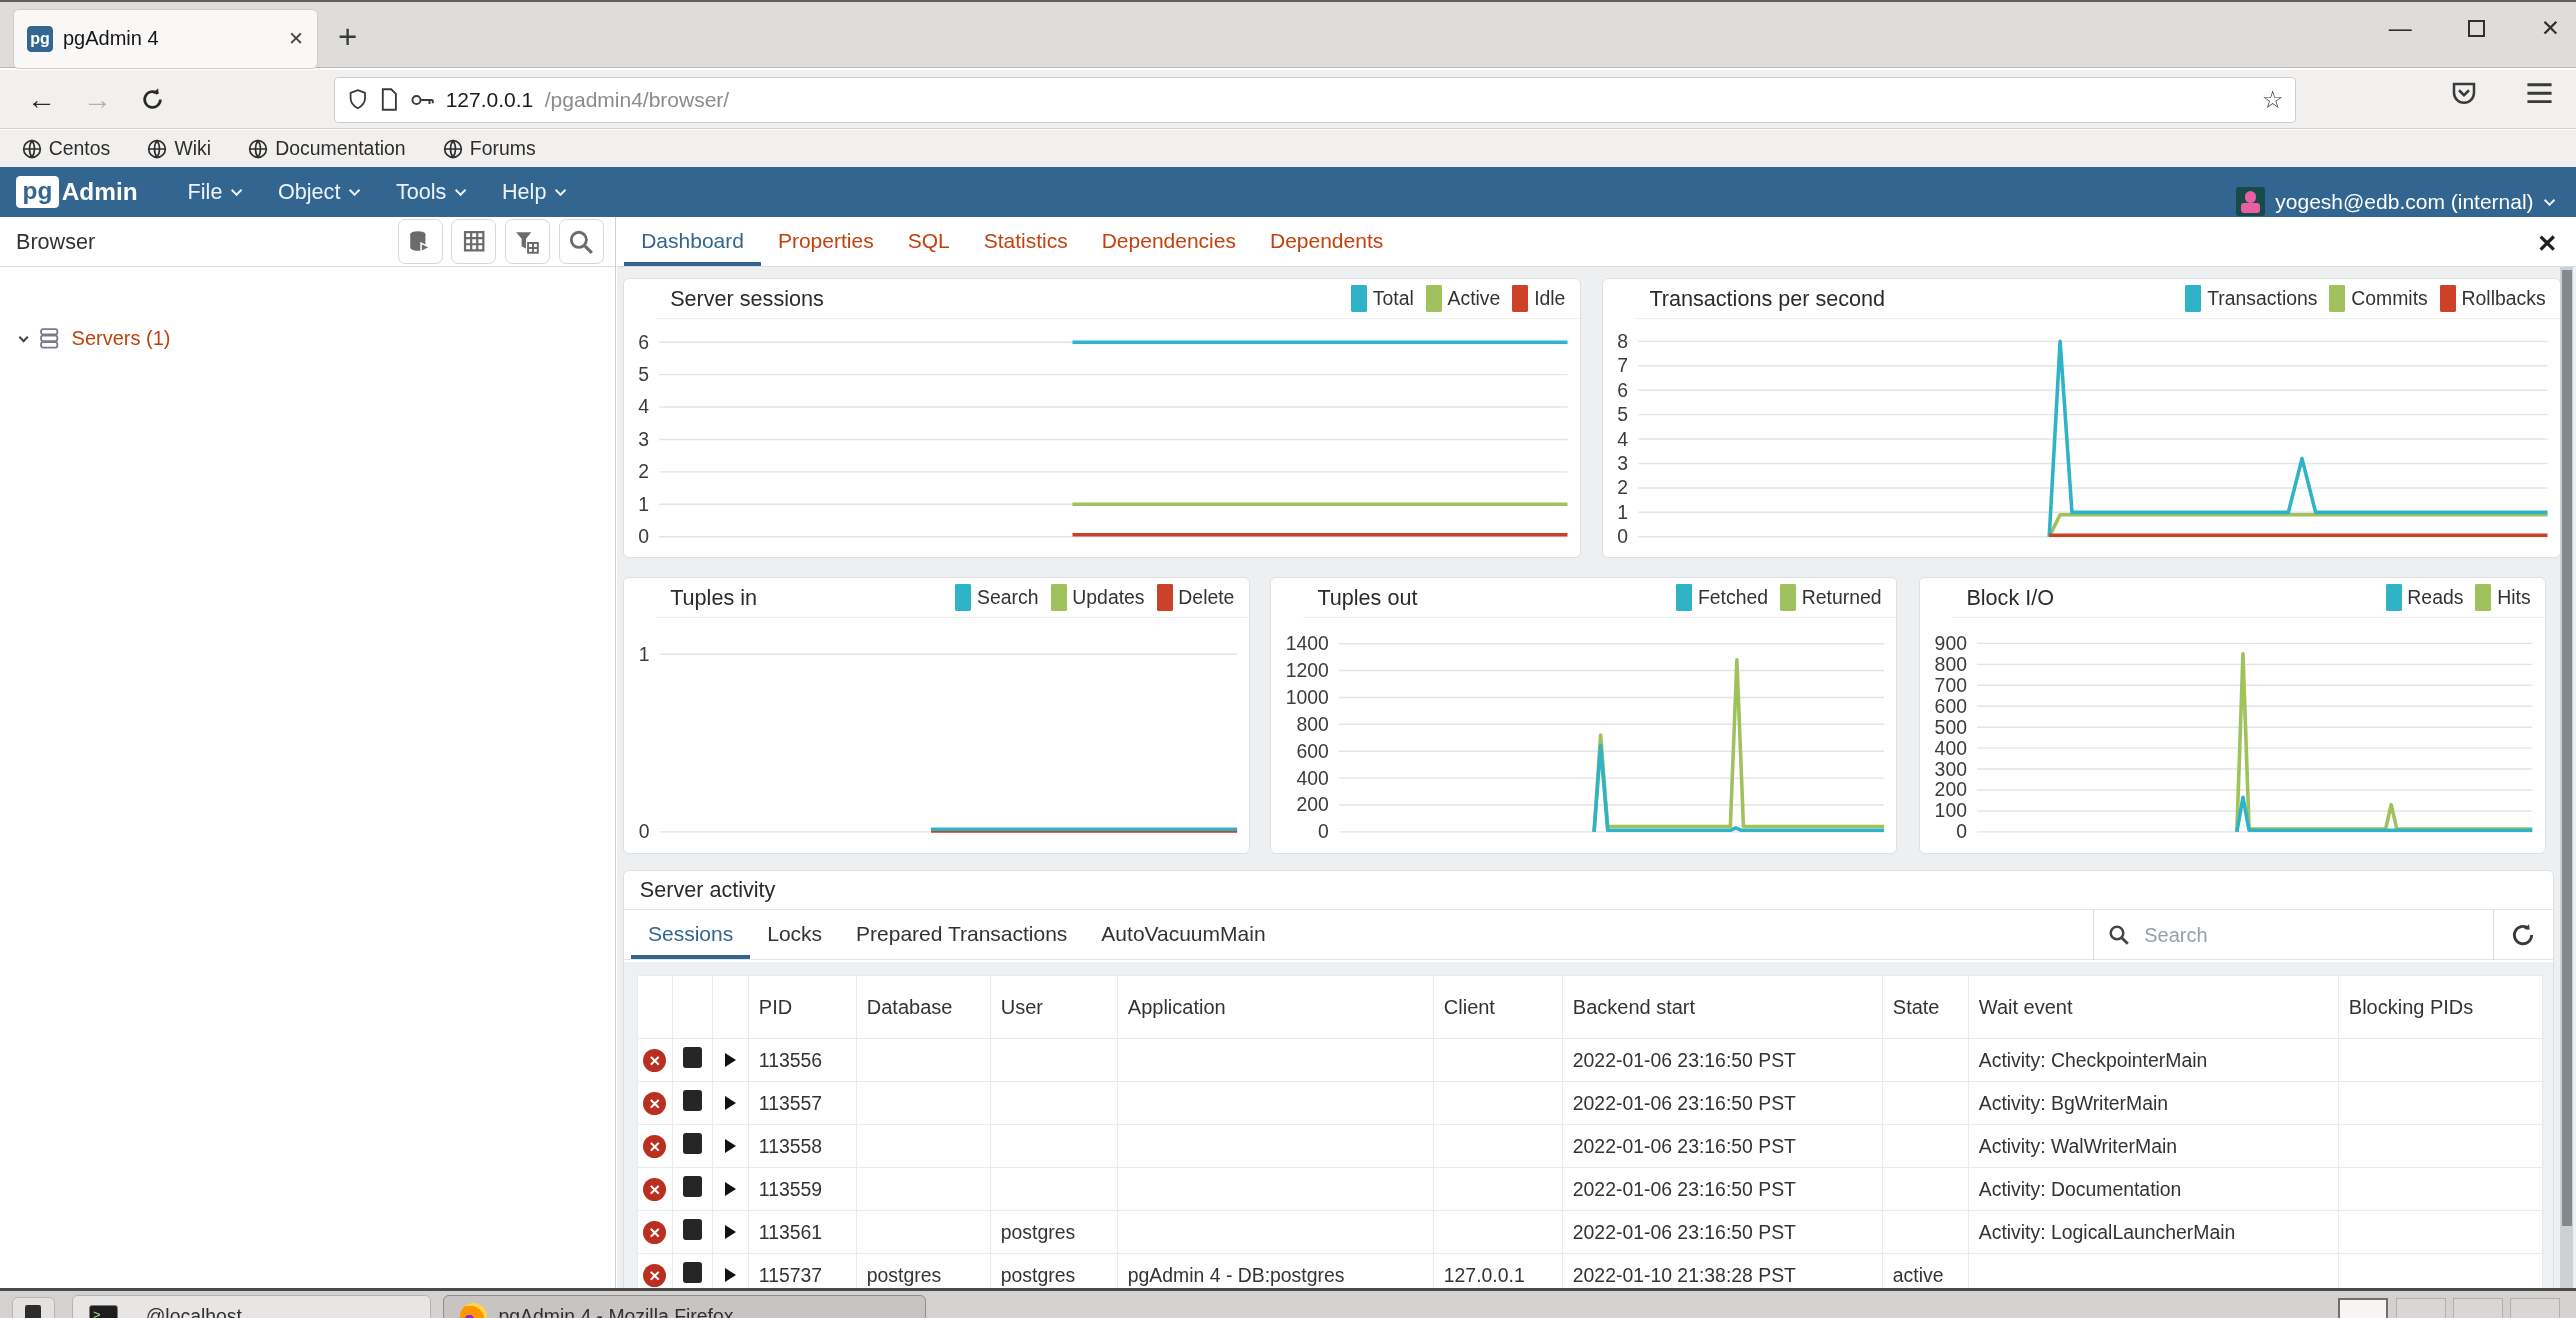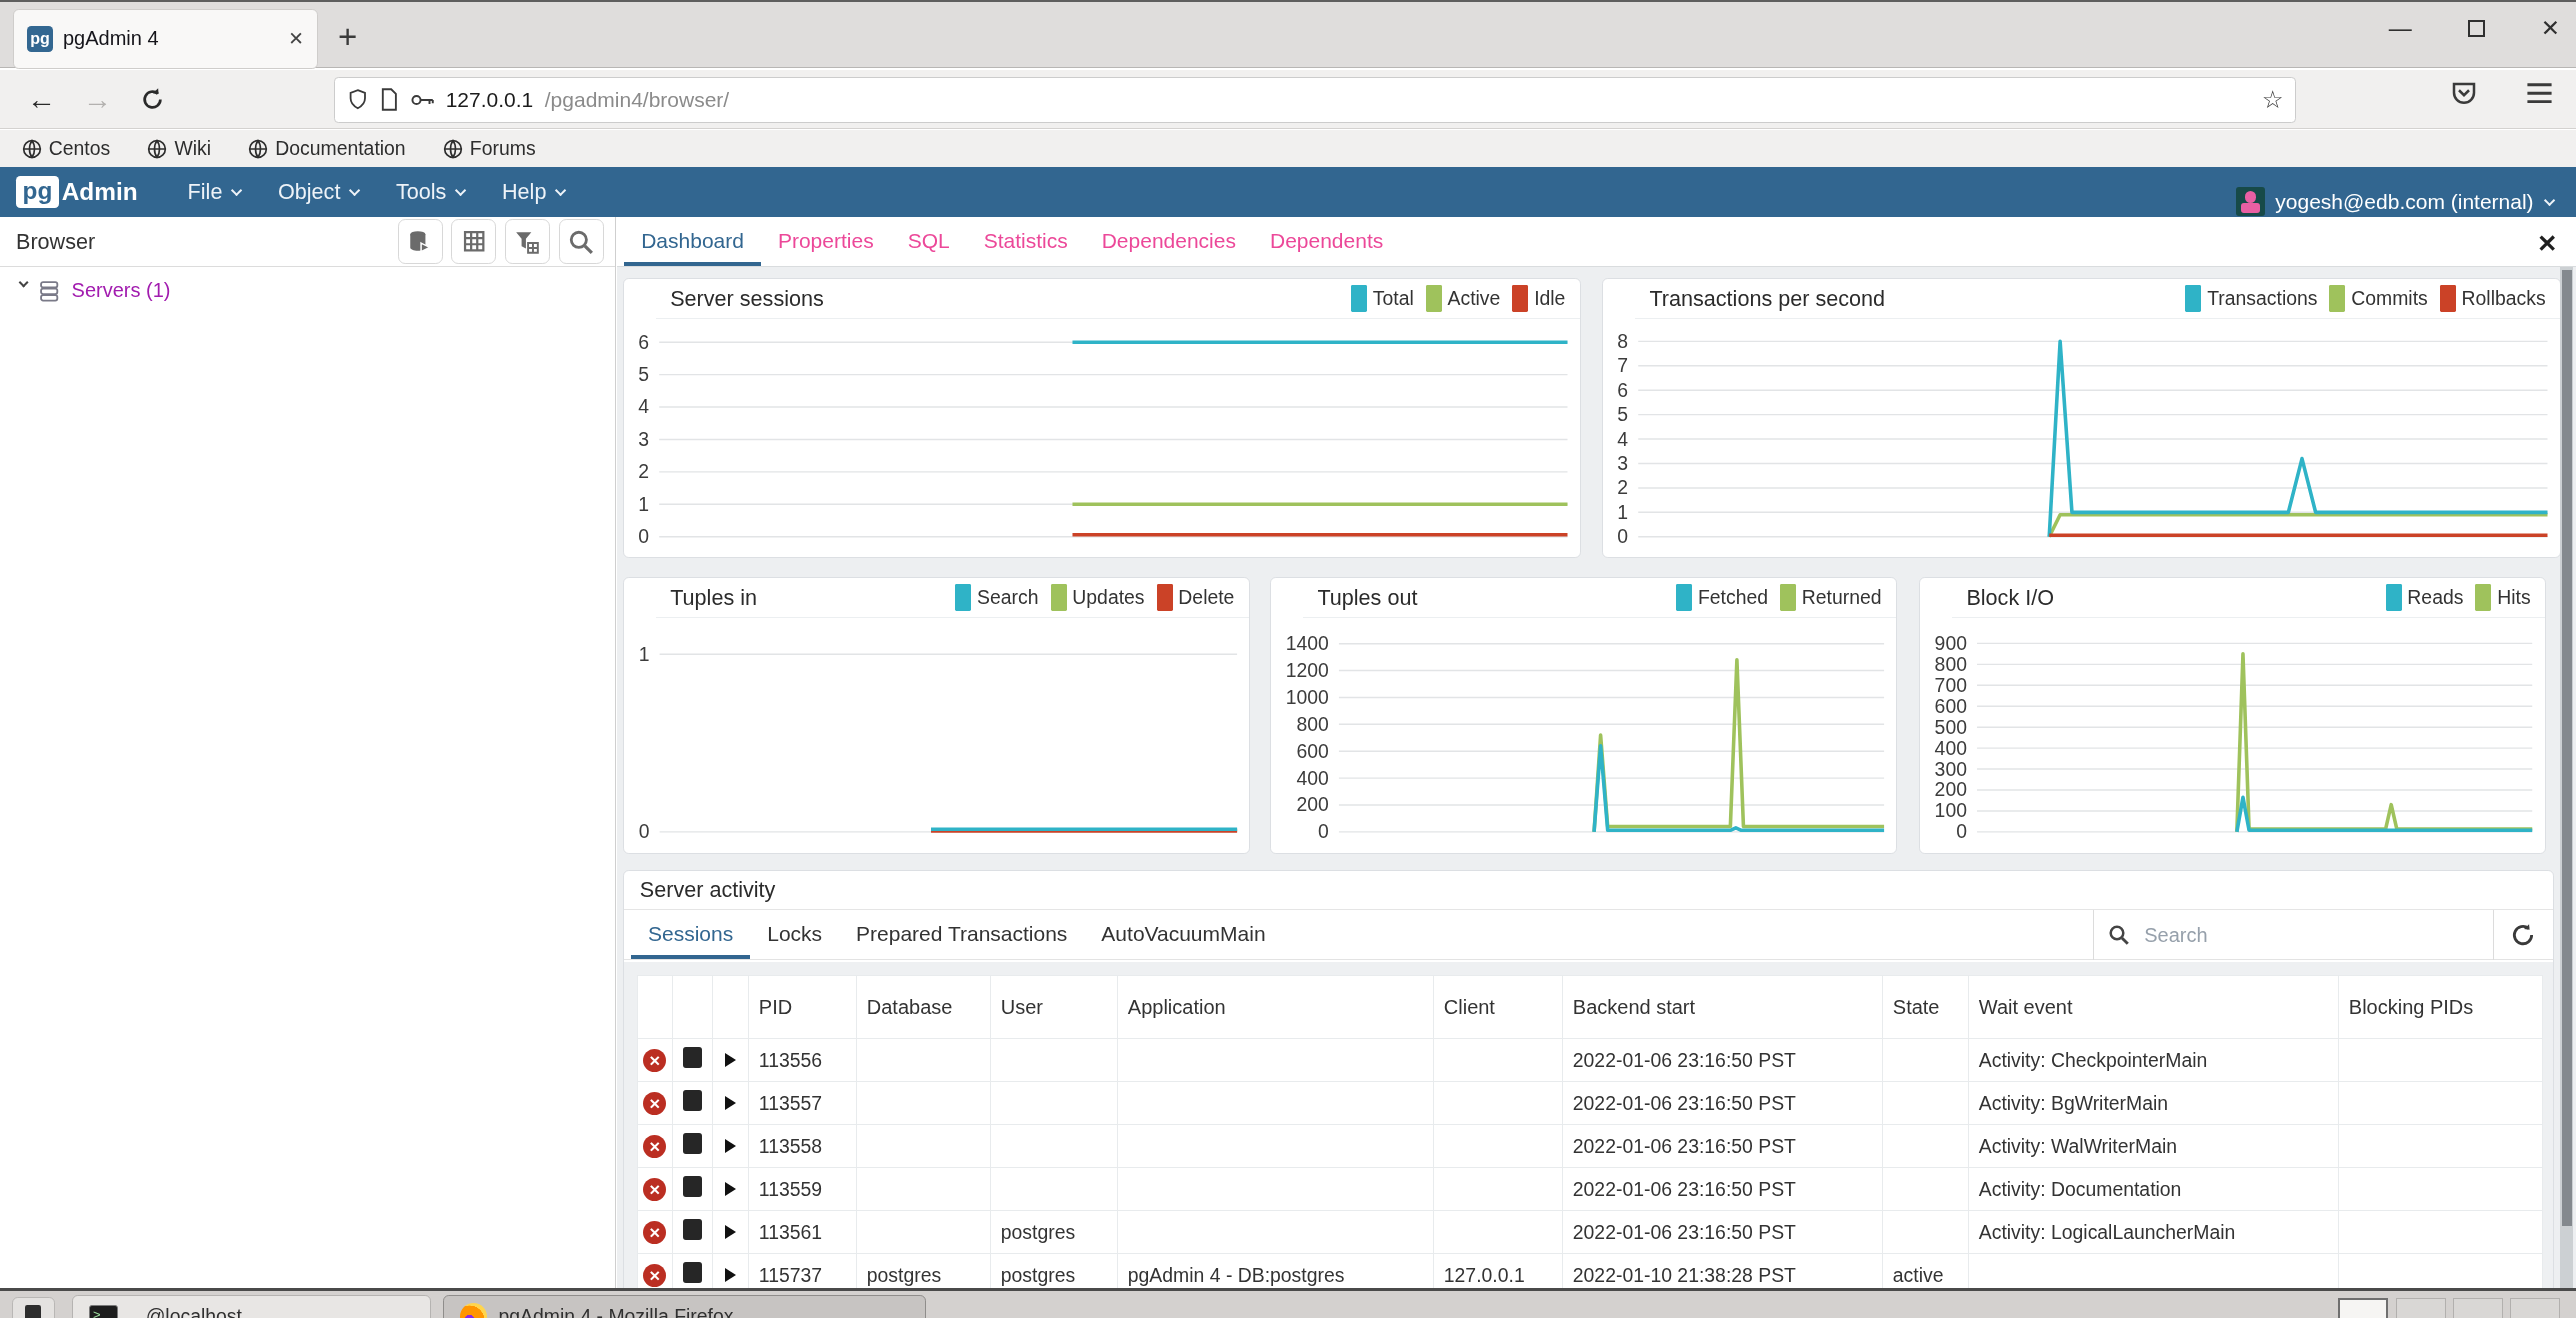--- a/index.html
+++ b/index.html
@@ -59,33 +59,33 @@
 
   
   .sidebar { position:absolute; left:0; top:217px; width:616px; height:1071px; background:#fff;
              border-right:1.4px solid #cfcfcf; }
   .sb-head { height:50px; border-bottom:1.4px solid #dcdcdc; display:flex; align-items:center; padding:0 11.5px 0 16px;gap:44px; }
   .sb-title { font-size:21.6px; color:#333; }
   .sb-tools { margin-left:auto; display:flex; gap:8.6px; }
   .toolbtn { width:45px; height:45px; border:1.4px solid #d8d8d8; border-radius:7.2px; background:#fff;
              display:flex; align-items:center; justify-content:center; }
   .tree { padding-top:11.5px; }
-  .tree-row { height:37px; display:flex; align-items:flex-start; gap:10px; font-size:20px; color:#a21caf; }
+  .tree-row { height:37px; display:flex; align-items:center; gap:10px; font-size:20px; color:#c2410c;margin-top:41px; }
   .tree-row.servers { padding-left:20px; }
   .tree-row.selected { background:#d7eaf8; padding-left:50px; position:relative; }
   .tree-row.selected:after { content:""; position:absolute; right:0; top:0; width:5px; height:100%; background:#2f6fa7; }
   .dchev { width:7.2px; height:7.2px; border-right:2.2px solid #444; border-bottom:2.2px solid #444; display:inline-block; }
   .down { transform:rotate(45deg); }
   .right { transform:rotate(-45deg); }
 
   
   .main { position:absolute; left:617px; top:217px; width:1959px; height:1071px; background:#edeff1; }
   .main-tabs { height:50px; background:#fff; border-bottom:1.4px solid #d9dcde; display:flex; align-items:flex-end;
                padding-left:7.2px; position:relative; }
-  .mtab { font-size:21px; color:#ec4899; padding:11.5px 17px 13px; }
+  .mtab { font-size:21px; color:#c2410c; padding:11.5px 17px 13px; }
   .mtab.active { color:#326690; border-bottom:4.3px solid #326690; padding-bottom:8.6px; }
   .main-close { position:absolute; right:18.7px; top:11.5px; font-size:24.4px; color:#1f1f1f; font-weight:bold; }
 
   .dash { position:absolute; left:0; top:52px; width:1959px; height:1019px; padding:9.3px 0 0 5.8px; }
   .panel { background:#fff; border:1.4px solid #dcdfe3; border-radius:5.8px; position:absolute; overflow:hidden; }
   .panel-head { height:40px; display:flex; align-items:center; padding:0 14.4px; border-bottom:1.4px solid #ecef f1; }
   .panel-head { border-bottom:1.4px solid #eceff1;margin-left:32px; }
   .panel-title { font-size:21.6px; color:#2b2b2b; font-weight:500; }
   .legend { margin-left:auto; display:flex; gap:12px; align-items:center; }
   .lg-item { display:flex; gap:5.8px; align-items:center; }

